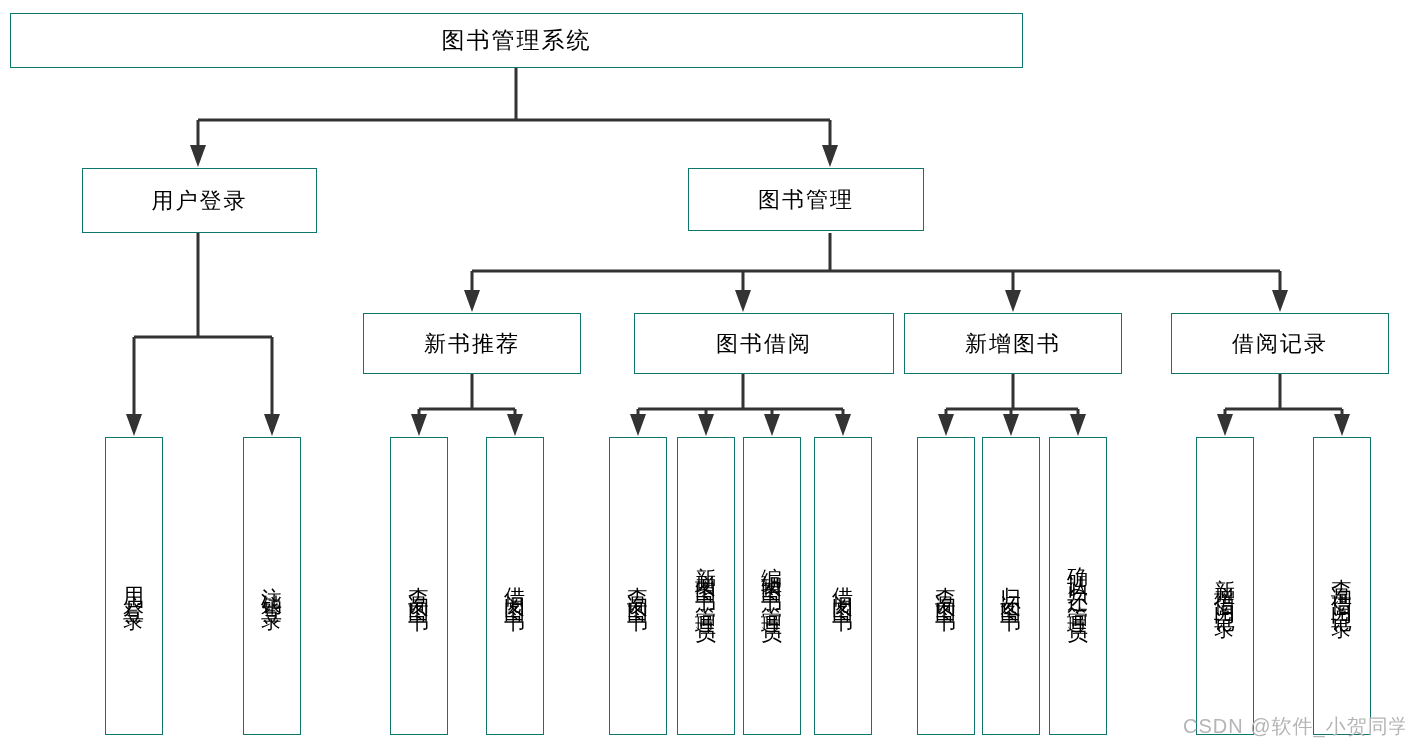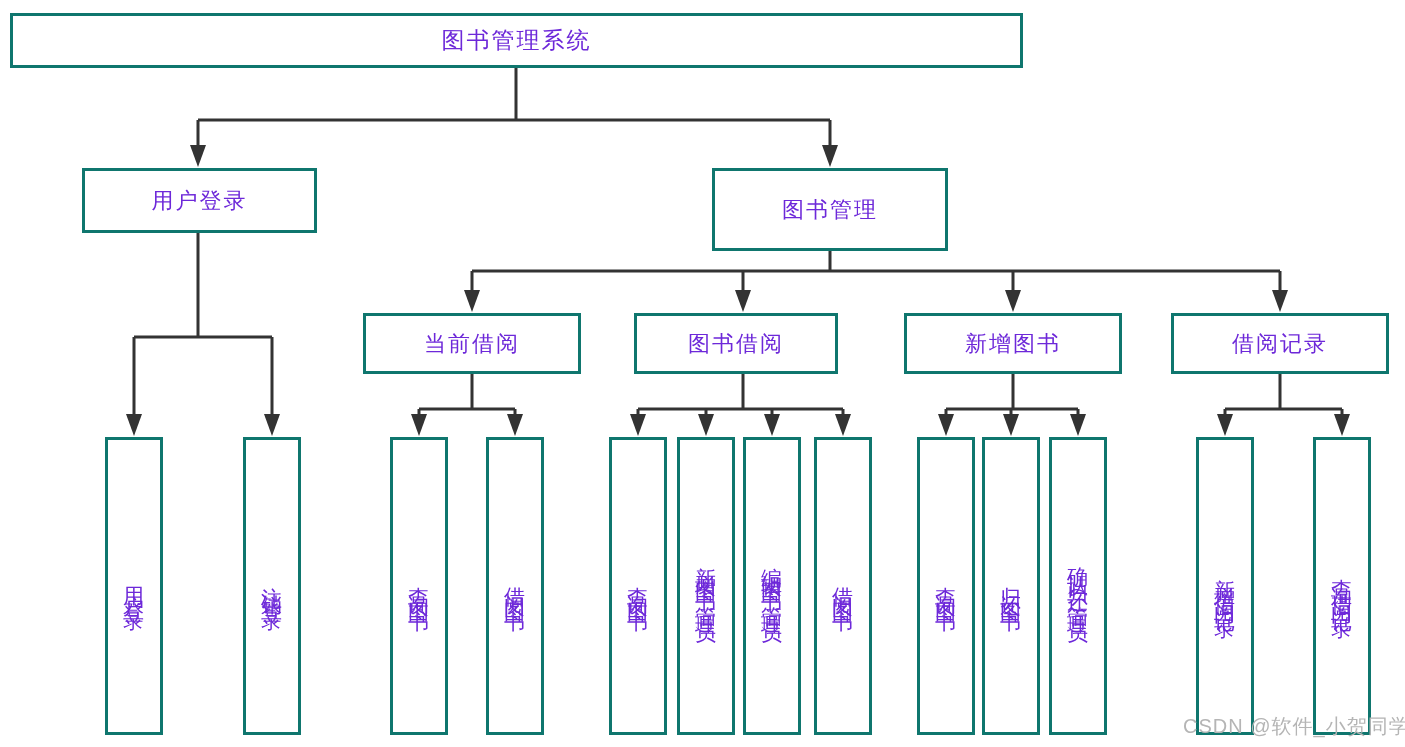--- a/index.html
+++ b/index.html
@@ -13,23 +13,23 @@
   }
   .connectors {
     position: absolute;
     left: 0; top: 0;
     width: 1405px; height: 747px;
     z-index: 1;
   }
   .box {
     position: absolute;
     box-sizing: border-box;
-    border: 3px solid #0f766e;
+    border: 1px solid #0f766e;
     background: #ffffff;
-    color: #6d28d9;
+    color: #000000;
     display: flex;
     align-items: center;
     justify-content: center;
     z-index: 2;
   }
   .h-box { font-size: 22px; letter-spacing: 2px; white-space: nowrap; }
   .root-box { font-size: 23px; }
   .v-box {
     writing-mode: vertical-rl;
     text-orientation: mixed;
@@ -82,24 +82,24 @@
       <polygon points="1003,414 1019,414 1011,436"></polygon>
       <polygon points="1070,414 1086,414 1078,436"></polygon>
       <polygon points="1217,414 1233,414 1225,436"></polygon>
       <polygon points="1334,414 1350,414 1342,436"></polygon>
     </g>
   </svg>
 
   <div class="box h-box root-box" style="left:10px;top:13px;width:1013px;height:55px">图书管理系统</div>
 
   <div class="box h-box" style="left:82px;top:168px;width:235px;height:65px">用户登录</div>
-  <div class="box h-box" style="left:712px;top:168px;width:236px;height:83px">图书管理</div>
+  <div class="box h-box" style="left:688px;top:168px;width:236px;height:63px">图书管理</div>
 
-  <div class="box h-box" style="left:363px;top:313px;width:218px;height:61px">当前借阅</div>
-  <div class="box h-box" style="left:634px;top:313px;width:204px;height:61px">图书借阅</div>
+  <div class="box h-box" style="left:363px;top:313px;width:218px;height:61px">新书推荐</div>
+  <div class="box h-box" style="left:634px;top:313px;width:260px;height:61px">图书借阅</div>
   <div class="box h-box" style="left:904px;top:313px;width:218px;height:61px">新增图书</div>
   <div class="box h-box" style="left:1171px;top:313px;width:218px;height:61px">借阅记录</div>
 
   <div class="box v-box" style="left:105px;top:437px;width:58px;height:298px">用户登录</div>
   <div class="box v-box" style="left:243px;top:437px;width:58px;height:298px">注销登录</div>
 
   <div class="box v-box" style="left:390px;top:437px;width:58px;height:298px">查询图书</div>
   <div class="box v-box" style="left:486px;top:437px;width:58px;height:298px">借阅图书</div>
 
   <div class="box v-box" style="left:609px;top:437px;width:58px;height:298px">查询图书</div>

